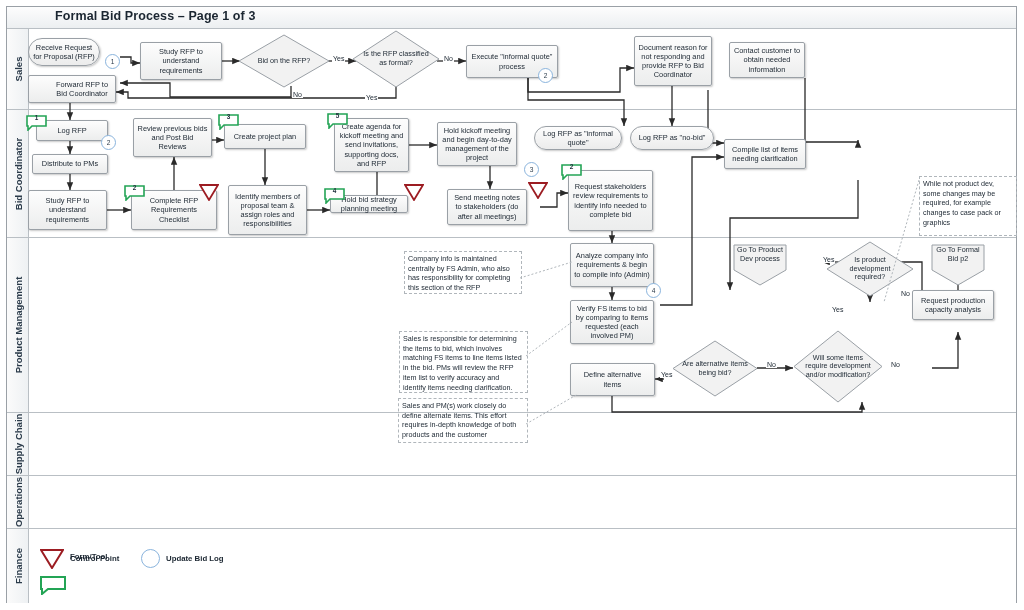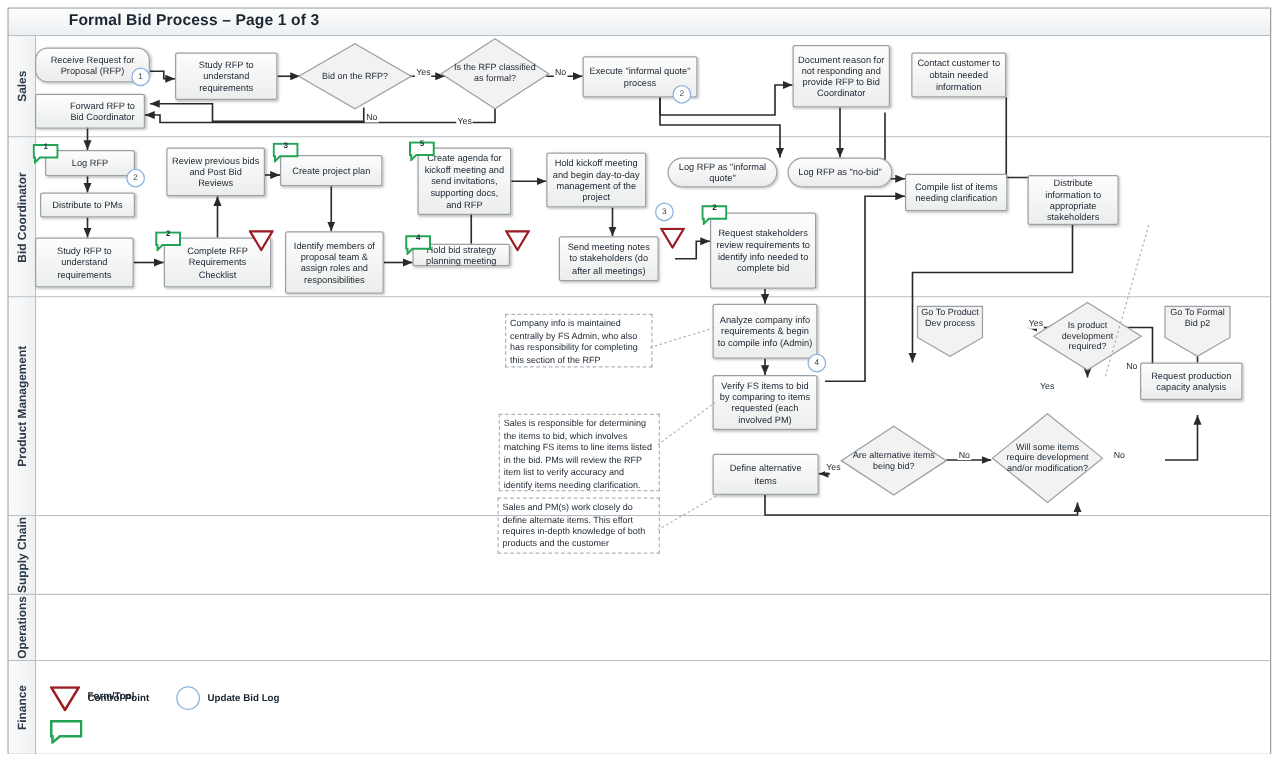--- a/index.html
+++ b/index.html
@@ -185,21 +185,21 @@
       <path d="M870,288 L870,302"></path>
       <path d="M896,262 L922,262 L922,312 L912,312"></path>
       <path d="M757,368 L793,368"></path>
       <path d="M932,368 L958,368 L958,332"></path>
       <path d="M958,290 L958,276"></path>
       <path d="M664,379 L655,379"></path>
       <path d="M612,396 L612,412 L862,412 L862,402"></path>
     </g>
   </svg>
 
-  <div class="node term" style="left:28px;top:38px;width:92px;height:28px;border-radius:10px;">
+  <div class="node term" style="left:28px;top:38px;width:72px;height:28px;">
     <span>Receive Request for Proposal (RFP)</span>
   </div>
   <div class="bidlog" style="left:105px;top:54px;width:13px;height:13px;">
     <span>1</span>
   </div>
 
   <div class="node proc" style="left:140px;top:42px;width:82px;height:38px;">
     <span>Study RFP to understand requirements</span>
   </div>
 
@@ -345,23 +345,20 @@
     <svg width="21" height="16" viewBox="0 0 21 16">
       <path d="M1,1 H20 V11 H6 L2,15 V11 H1 Z" fill="#ffffff" stroke="#23a455" stroke-width="1.6"></path>
     </svg>
     <div class="ft-num">2</div>
   </div>
 
   <div class="node proc" style="left:724px;top:139px;width:82px;height:30px;justify-content:center;">
     <span>Compile list of items needing clarification</span>
   </div>
 
-  <div class="node proc" style="left:822px;top:140px;width:73px;height:40px;">
-    <span>Distribute information to appropriate stakeholders</span>
-  </div>
 
   <div class="node proc" style="left:570px;top:243px;width:84px;height:44px;">
     <span>Analyze company info requirements &amp; begin to compile info (Admin)</span>
   </div>
   <div class="bidlog" style="left:646px;top:283px;width:13px;height:13px;">
     <span>4</span>
   </div>
 
   <div class="node proc" style="left:570px;top:300px;width:84px;height:44px;">
     <span>Verify FS items to bid by comparing to items requested (each involved PM)</span>
@@ -403,20 +400,23 @@
     <div class="op-text">Go To Product Dev process</div>
   </div>
 
   <div class="offpage" style="left:931px;top:244px;width:54px;height:42px;">
     <svg width="54" height="42" viewBox="0 0 54 42">
       <polygon points="1,1 53,1 53,26 27,41 1,26" fill="#f2f2f2" stroke="#9aa0a6" stroke-width="1"></polygon>
     </svg>
     <div class="op-text">Go To Formal Bid p2</div>
   </div>
 
+  <div class="note" style="left:919px;top:176px;width:98px;height:60px;">
+    <span>While not product dev, some changes may be required, for example changes to case pack or graphics</span>
+  </div>
   <svg class="leader" style="left:880px;top:176px;width:60px;height:130px;">
     <path d="M39,4 L4,126" stroke="#b0b6bb" stroke-width="1" stroke-dasharray="2,2" fill="none"></path>
   </svg>
 
   <div class="note" style="left:404px;top:251px;width:118px;height:43px;">
     <span>Company info is maintained centrally by FS Admin, who also has responsibility for completing this section of the RFP</span>
   </div>
   <svg class="leader" style="left:520px;top:258px;width:54px;height:22px;">
     <path d="M0,20 L52,4" stroke="#b0b6bb" stroke-width="1" stroke-dasharray="2,2" fill="none"></path>
   </svg>

